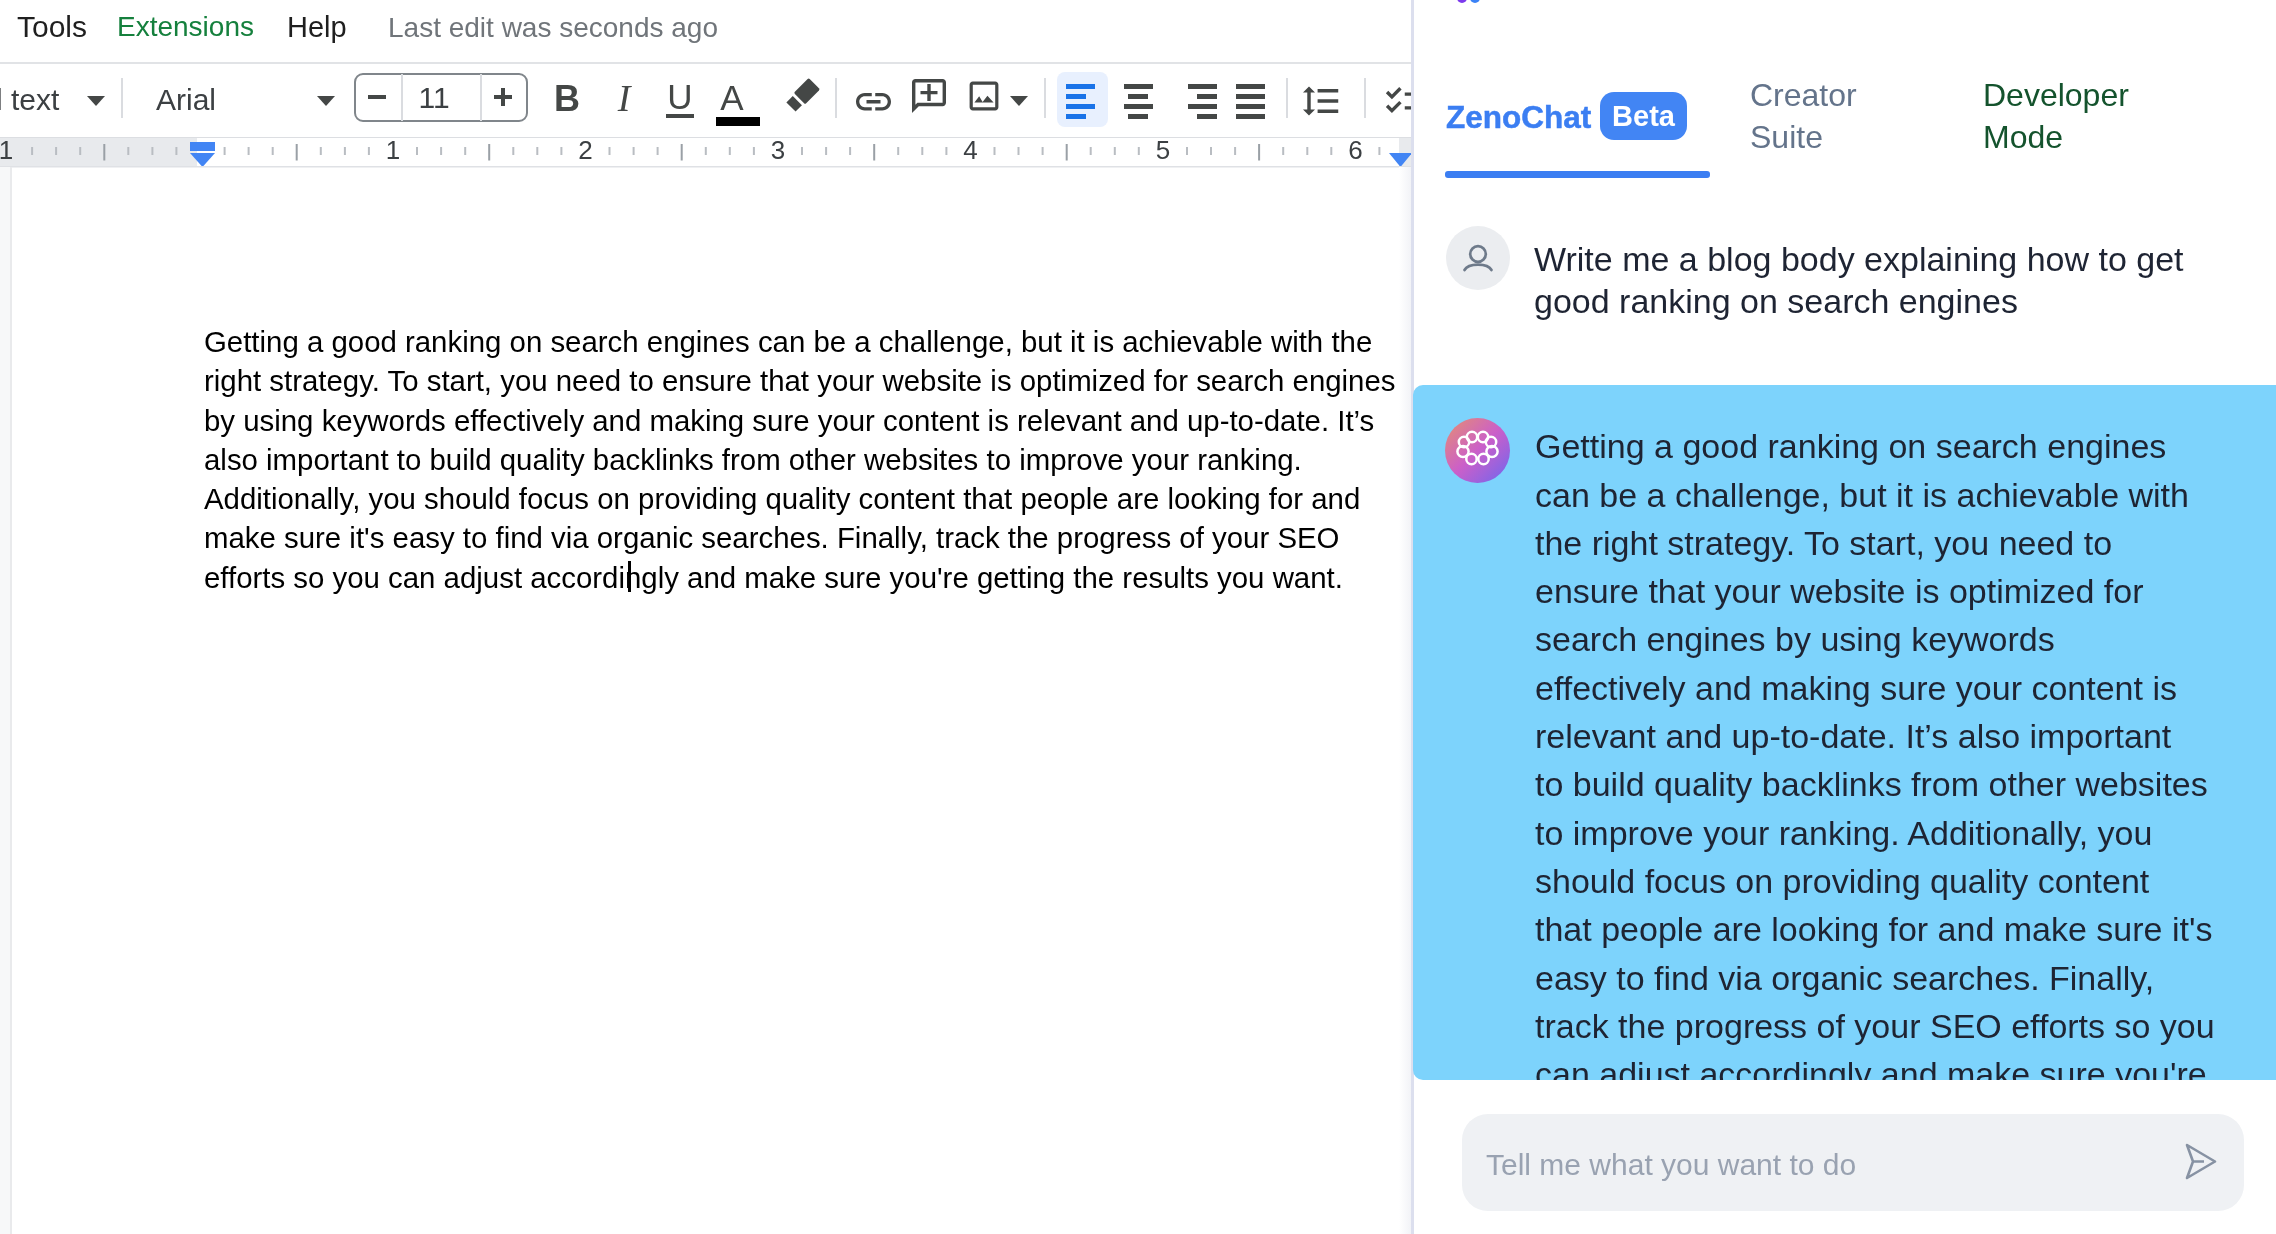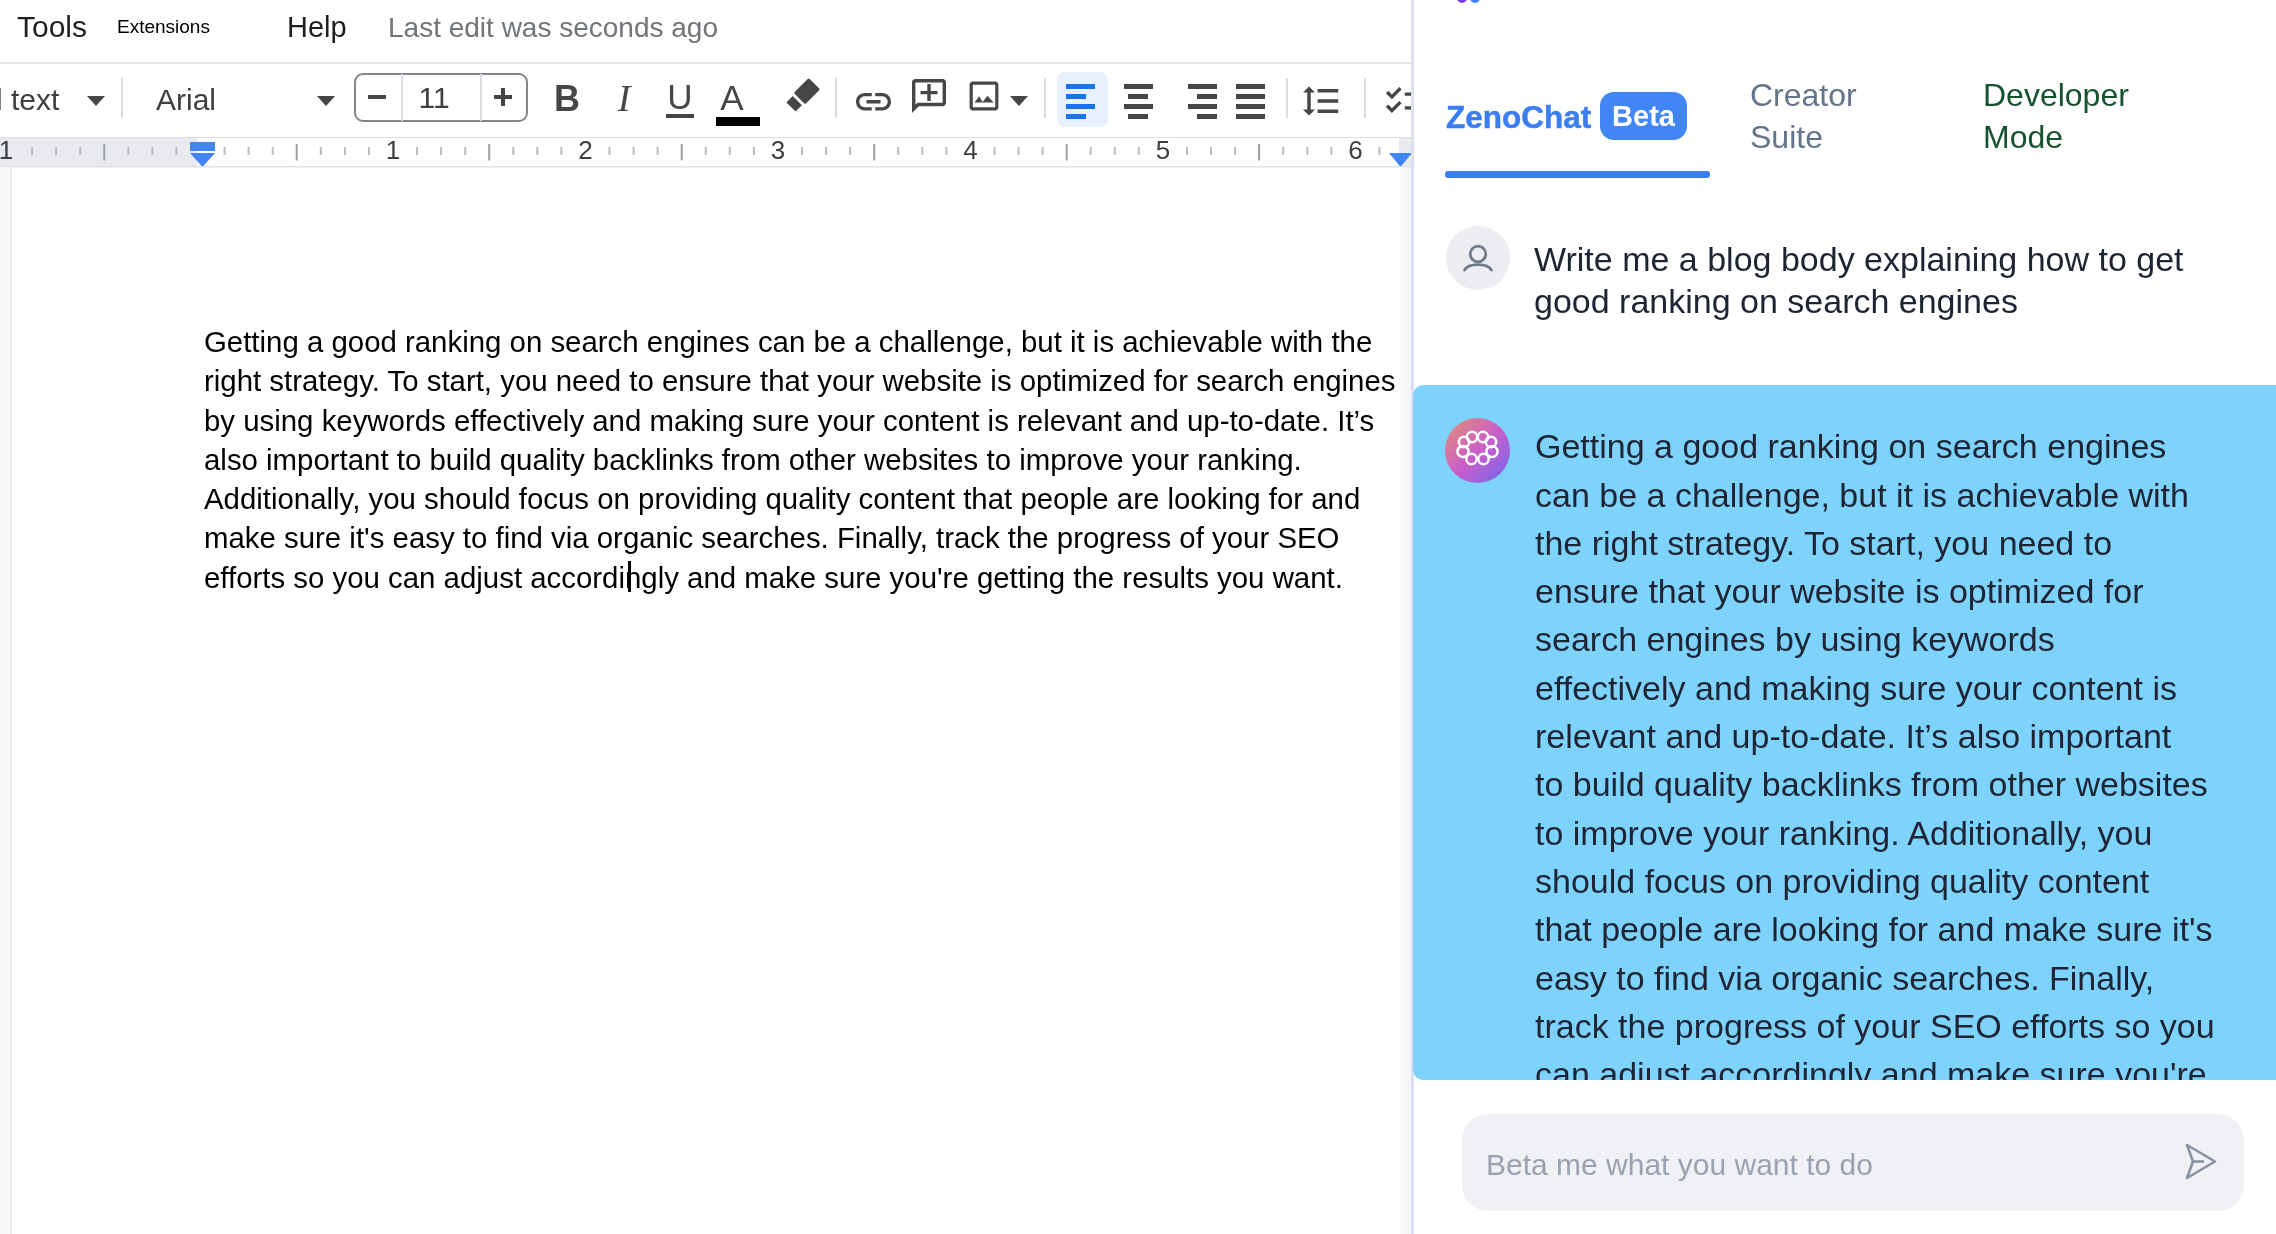--- a/index.html
+++ b/index.html
@@ -7,21 +7,21 @@
     font-family:"Liberation Sans", sans-serif; }
   #root { position:relative; width:2276px; height:1234px; }
   .abs { position:absolute; }
 </style>
 </head>
 <body>
 <div id="root">
 
   <div class="abs" id="menubar" style="left:0;top:0;width:1411px;height:62px;background:#fff;text-align:right;">
     <span class="abs" style="left:17px;top:9px;font-size:30px;line-height:36px;color:#1f1f1f;">Tools</span>
-    <span class="abs" style="left:117px;top:9px;font-size:19px;line-height:36px;color:#000000;">Extensions</span>
+    <span class="abs" style="left:117px;top:9px;font-size:28px;line-height:36px;color:#15803d;">Extensions</span>
     <span class="abs" style="left:287px;top:9px;font-size:29px;line-height:36px;color:#1f1f1f;">Help</span>
     <span class="abs" style="left:388px;top:10px;font-size:28px;line-height:36px;color:#70757a;">Last edit was seconds ago</span>
   </div>
   <div class="abs" style="left:0;top:62px;width:1411px;height:2px;background:#e1e3e6;"></div>
 
   <svg class="abs" style="left:0;top:64px;" width="1411" height="71" viewBox="0 0 1411 71">
     <g fill="#444746">
       <text x="-4" y="46" font-size="30" fill="#3c4043">l text</text>
       <polygon points="87,32 105,32 96,42"></polygon>
       <rect x="121" y="14" width="2" height="40" fill="#dadce0"></rect>
@@ -212,18 +212,18 @@
         <circle cx="38" cy="19" r="5.2"></circle>
         <circle cx="46" cy="24" r="5.2"></circle>
         <circle cx="47" cy="33.5" r="5.6"></circle>
         <circle cx="38.5" cy="41" r="5.2"></circle>
       </g>
     </svg>
     <div class="abs" style="left:122px;top:37.3px;font-size:34px;line-height:48.3px;color:#1e2433;">Getting a good ranking on search engines<br>can be a challenge, but it is achievable with<br>the right strategy. To start, you need to<br>ensure that your website is optimized for<br>search engines by using keywords<br>effectively and making sure your content is<br>relevant and up-to-date. It’s also important<br>to build quality backlinks from other websites<br>to improve your ranking. Additionally, you<br>should focus on providing quality content<br>that people are looking for and make sure it's<br>easy to find via organic searches. Finally,<br>track the progress of your SEO efforts so you<br>can adjust accordingly and make sure you're<br>getting the results you want.</div>
   </div>
 
   <div class="abs" style="left:1462px;top:1114px;width:782px;height:97px;border-radius:26px;background:#eff1f4;"></div>
-  <div class="abs" style="left:1486px;top:1116px;height:97px;line-height:97px;font-size:30px;color:#99a2b1;">Beta me what you want to do</div>
+  <div class="abs" style="left:1486px;top:1116px;height:97px;line-height:97px;font-size:30px;color:#99a2b1;">Tell me what you want to do</div>
   <svg class="abs" style="left:2182px;top:1143px;" width="38" height="38" viewBox="0 0 38 38">
     <path d="M5 2 L33 18.5 L5 35 L11 18.5 Z M11 18.5 L22 18.5" fill="none" stroke="#8792a3" stroke-width="2.6" stroke-linejoin="round"></path>
   </svg>
 
 </div>
 
 </body></html>

